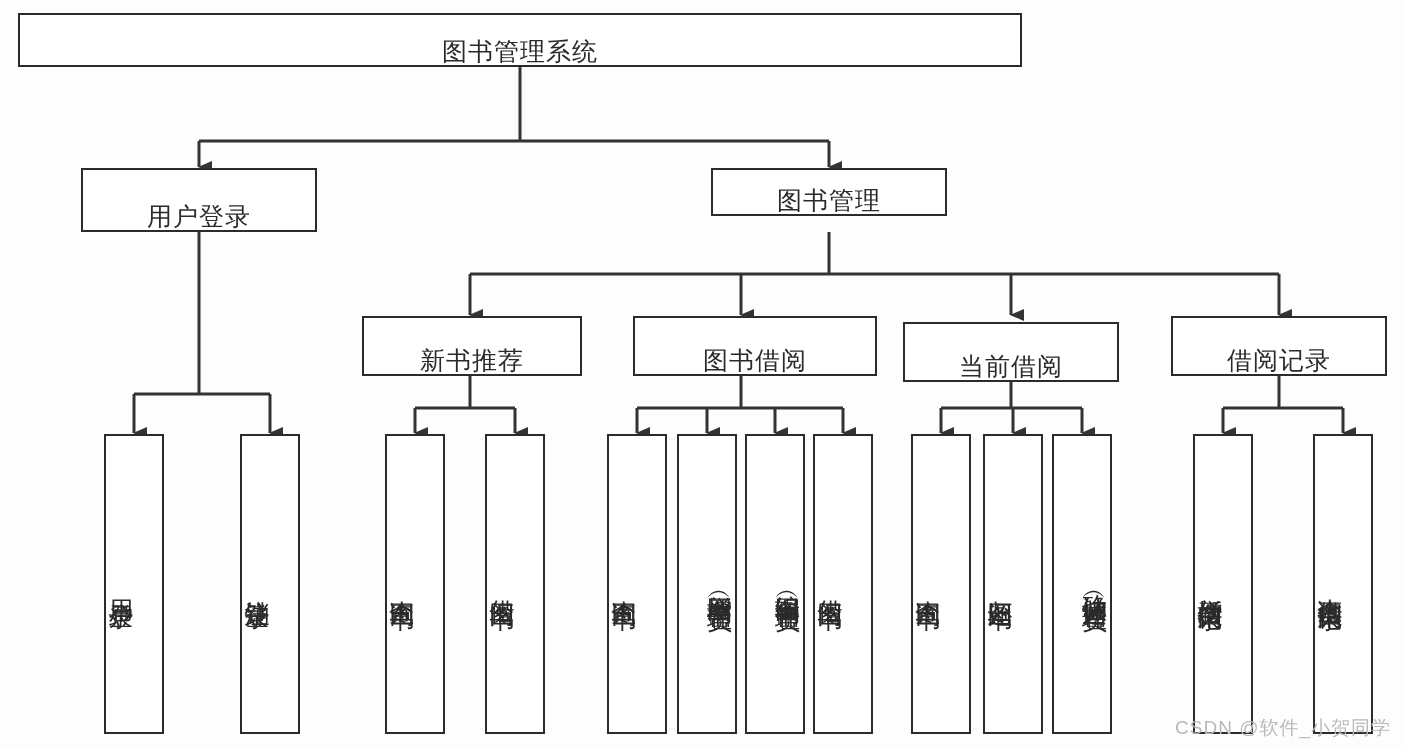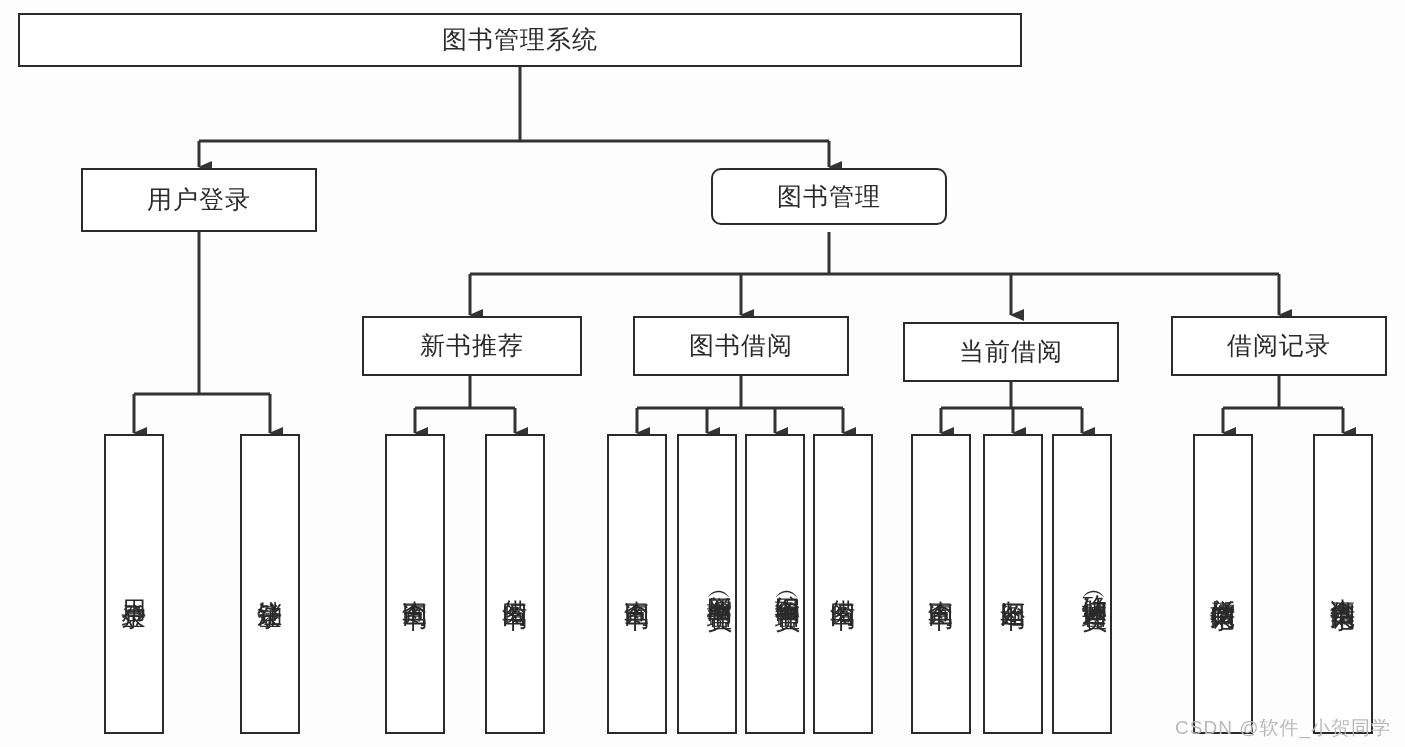--- a/index.html
+++ b/index.html
@@ -24,21 +24,21 @@
     width: 1405px;
     height: 747px;
     pointer-events: none;
   }
   .node {
     position: absolute;
     box-sizing: border-box;
     background: #ffffff;
     border: 2.5px solid #2b2b2b;
     display: flex;
-    align-items: center;
+    align-items: flex-end;
     justify-content: center;
     color: #2a2a2a;
     z-index: 2;
   }
   .node.horiz {
     font-size: 25px;
     line-height: 1.1;
     letter-spacing: 1px;
   }
   .node.vert {
@@ -117,27 +117,27 @@
       </g>
   </svg>
 
   <div id="nodes">
       <div class="node horiz" style="left: 18px; top: 13px; width: 1004px; height: 54px;">
         <span class="label">图书管理系统</span>
       </div>
       <div class="node horiz" style="left: 81px; top: 168px; width: 236px; height: 64px;">
         <span class="label">用户登录</span>
       </div>
-      <div class="node horiz" style="left: 711px; top: 168px; width: 236px; height: 57px; border-radius: 10px;">
+      <div class="node horiz" style="left: 711px; top: 168px; width: 236px; height: 48px;">
         <span class="label">图书管理</span>
       </div>
       <div class="node horiz" style="left: 362px; top: 316px; width: 220px; height: 60px;">
         <span class="label">新书推荐</span>
       </div>
-      <div class="node horiz" style="left: 633px; top: 316px; width: 216px; height: 60px;">
+      <div class="node horiz" style="left: 633px; top: 316px; width: 244px; height: 60px;">
         <span class="label">图书借阅</span>
       </div>
       <div class="node horiz" style="left: 903px; top: 316px; width: 216px; height: 60px; margin-top: 6px;">
         <span class="label">当前借阅</span>
       </div>
       <div class="node horiz" style="left: 1171px; top: 316px; width: 216px; height: 60px;">
         <span class="label">借阅记录</span>
       </div>
       <div class="node vert" style="left: 104px; top: 434px; width: 60px; height: 300px;">
         <span class="label">用户登录</span>

